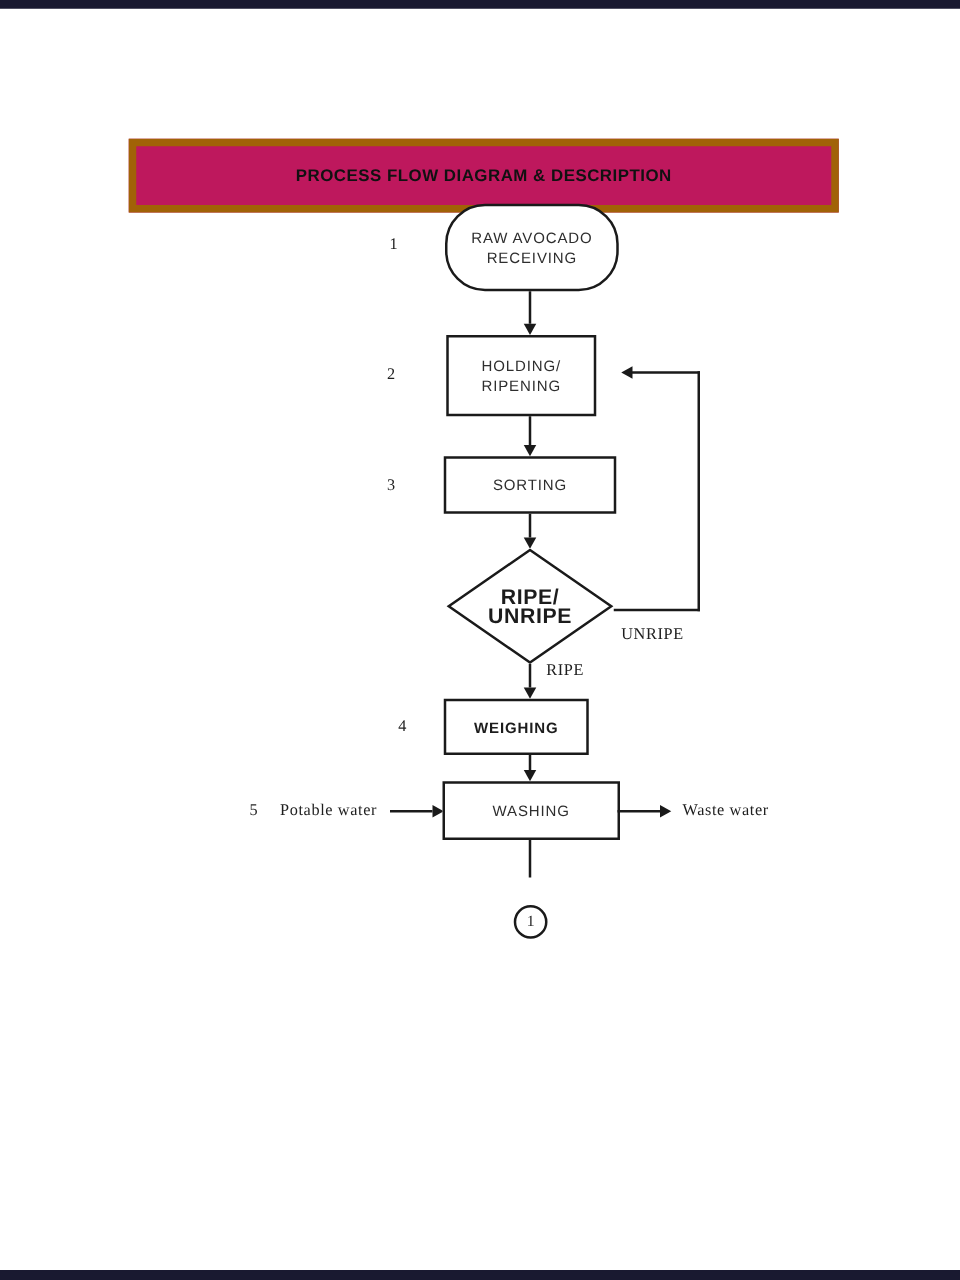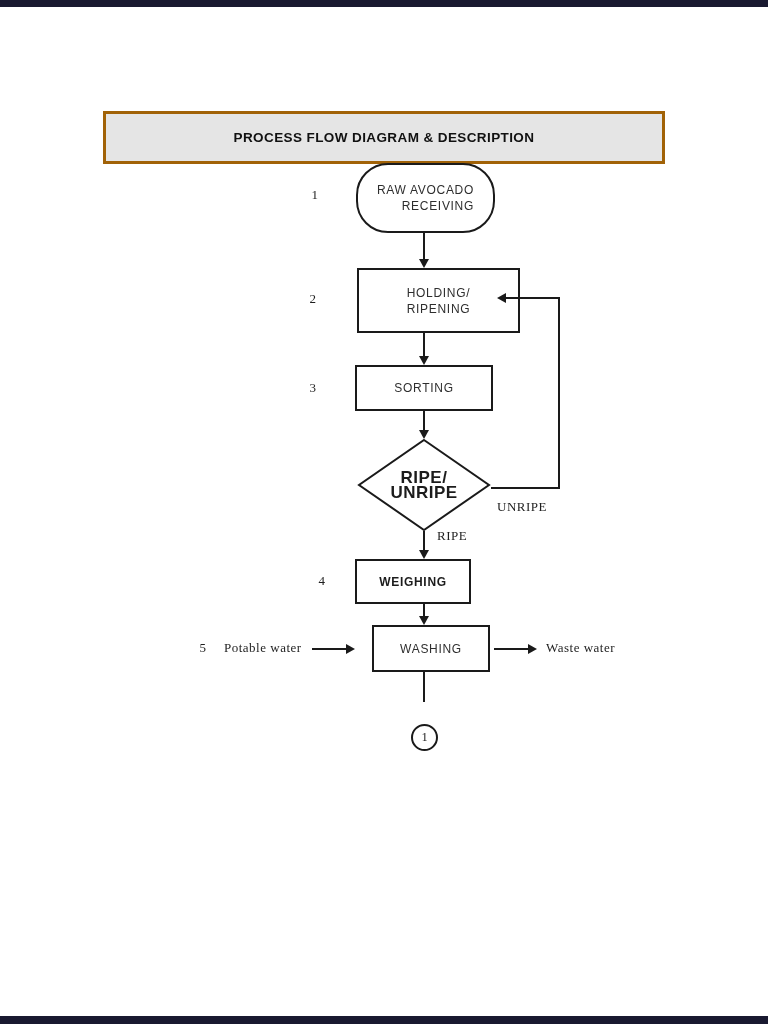--- a/index.html
+++ b/index.html
@@ -17,22 +17,22 @@
     background: #191930;
   }
   .edge-bar.top { top: 0; height: 7px; }
   .edge-bar.bottom { bottom: 0; height: 8px; }
 
   
   .title-box {
     position: absolute;
     left: 103px; top: 111px;
     width: 556px; height: 47px;
-    background: #e5e5e5;
-    border: 3px solid #a16207;
+    background: #be185d;
+    border: 6px solid #a16207;
     display: flex; align-items: center; justify-content: center;
   }
   .title-box span {
     font-size: 13.5px; font-weight: bold; color: #111;
     letter-spacing: 0.4px;
   }
 
   
   .node {
     position: absolute;
@@ -45,26 +45,25 @@
   .node-label {
     font-size: 12px; color: #2e2e2e;
     letter-spacing: 0.7px; line-height: 16px;
     white-space: pre-line;
   }
   .node-label.bold { font-weight: bold; color: #1c1c1c; }
 
   .terminator {
     left: 356px; top: 163px; width: 139px; height: 70px;
     border-radius: 32px;
-    text-align: right;
-  }
-  .box-holding { left: 357px; top: 268px; width: 163px; height: 65px; }
+  }
+  .box-holding { left: 357px; top: 268px; width: 120px; height: 65px; }
   .box-sorting { left: 355px; top: 365px; width: 138px; height: 46px; }
   .box-weighing { left: 355px; top: 559px; width: 116px; height: 45px; }
-  .box-washing { left: 372px; top: 625px; width: 118px; height: 47px; text-align: right; }
+  .box-washing { left: 354px; top: 625px; width: 142px; height: 47px; text-align: right; }
 
   .decision-wrap {
     position: absolute; left: 357px; top: 439px; width: 134px; height: 92px;
   }
   .decision-wrap svg { position: absolute; left: 0; top: 0; }
   .decision-label {
     position: absolute; left: 0; top: 0; width: 100%; height: 100%;
     display: flex; align-items: center; justify-content: center;
     font-size: 17px; font-weight: bold; color: #1c1c1c;
     letter-spacing: 0.5px; line-height: 15px;

